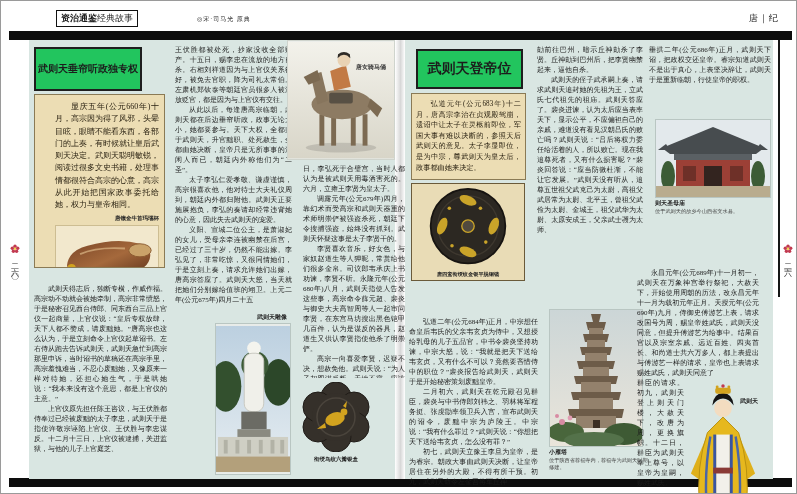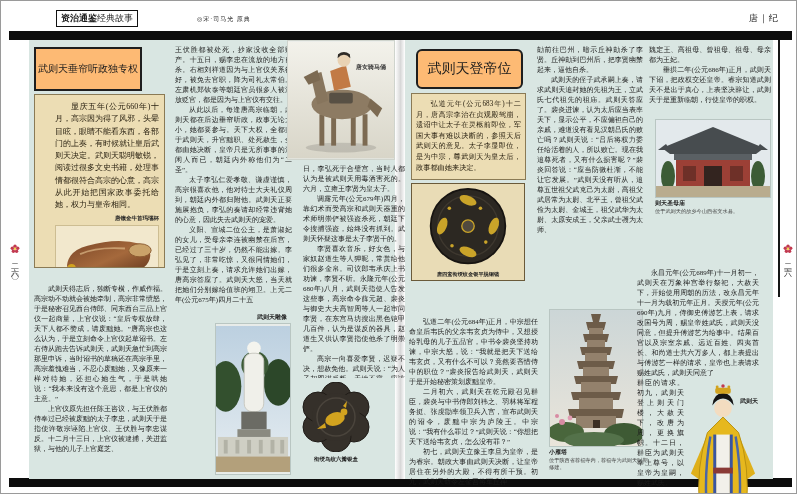--- a/index.html
+++ b/index.html
@@ -18,23 +18,23 @@
   .gutter{position:absolute;left:394px;top:39px;width:10px;height:439px;
           background:linear-gradient(90deg,#fff, #d8d8d8 55%, #fff);}
   
   .page{position:absolute;top:39px;height:439px;background:#d9e6e2;}
   .page.left{left:28px;width:366px;}
   .page.right{left:404px;width:368px;}
   
   .pnum{position:absolute;writing-mode:vertical-rl;font-size:8px;letter-spacing:4px;color:#333;}
   .flower{position:absolute;width:10px;height:10px;}
   
-  .title-box{position:absolute;background:#fdba74;border:2px solid #1e1e1e;
+  .title-box{position:absolute;background:#22c55e;border:2px solid #1e1e1e;
              display:flex;align-items:center;justify-content:center;
-             font-weight:normal;white-space:nowrap;overflow:hidden;}
+             font-weight:bold;white-space:nowrap;overflow:hidden;}
   .intro-box{position:absolute;background:#ecddb4;border:1px solid #8a7a55;
              box-sizing:border-box;padding:6px 5px;overflow:hidden;}
   .intro-text{font-size:8px;line-height:12.3px;text-align:justify;text-indent:2em;color:#2a2212;}
   .page.right .intro-text{font-size:7.2px;line-height:10.6px;}
   
   .col{position:absolute;overflow:hidden;font-size:7px;line-height:10px;text-align:justify;}
   .col p{margin:0;text-indent:2em;}
   .col.cont p:first-child{text-indent:0;}
   .cap{font-family:"Liberation Sans","DejaVu Sans",sans-serif;font-weight:bold;font-size:6px;color:#222;}
   .subcap{font-family:"Liberation Sans","DejaVu Sans",sans-serif;font-size:5.2px;color:#444;}
@@ -206,21 +206,21 @@
           <polygon points="26,41 18,47 27,46"></polygon>
           <polygon points="44,24 48,19 47,26"></polygon>
         </g>
       </svg>
       <div class="cap" style="font-size:5.5px">衔绶鸟纹六瓣银盒</div>
     </div>
   </div>
 
   <div class="page right">
 
-    <div class="title-box" style="left:11px;top:9px;width:103px;height:36px;font-size:14px;border-radius:6px;">武则天登帝位</div>
+    <div class="title-box" style="left:11px;top:9px;width:103px;height:36px;font-size:14px;">武则天登帝位</div>
 
     <div class="intro-box" style="left:6px;top:53px;width:115px;height:87px;padding:5px 4px;">
       <div class="intro-text">弘道元年(公元683年)十二月，唐高宗李治在贞观殿驾崩，遗诏中让太子在灵柩前即位，军国大事有难以决断的，参照天后武则天的意见。太子李显即位，是为中宗，尊武则天为皇太后，政事都由她来决定。</div>
     </div>
 
     <div class="framed" style="left:6px;top:143px;width:112px;height:96px;">
       <svg width="84" height="80" viewBox="0 0 92 90" style="margin-top:3px">
         <circle cx="46" cy="44" r="42" fill="#2c2822" stroke="#171411" stroke-width="2"></circle>
         <circle cx="46" cy="44" r="34" fill="none" stroke="#3e382f" stroke-width="1.5"></circle>
         <g fill="#caa429">
@@ -281,21 +281,20 @@
         <ellipse cx="44" cy="130" rx="30" ry="8" fill="#54724a"></ellipse>
         <circle cx="12" cy="112" r="3" fill="#d88ba3"></circle>
           <circle cx="20" cy="108" r="2.4" fill="#e09cb2"></circle>
           <circle cx="7" cy="106" r="2" fill="#d88ba3"></circle>
       </svg>
     </figure>
     <span class="cap" style="position:absolute;left:144px;top:408px;">小雁塔</span>
     <span class="subcap" style="position:absolute;left:144px;top:417px;width:100px;">位于陕西省荐福寺内，荐福寺为武则天时期修建。</span>
 
     <div class="col cont" style="left:244px;top:5px;width:122px;height:72px;">
-        <p>魏定王、高祖母、曾祖母、祖母、母亲都为王妃。</p>
         <p>垂拱二年(公元686年)正月，武则天下诏，把政权交还皇帝。睿宗知道武则天不是出于真心，上表坚决辞让，武则天于是重新临朝，行使皇帝的职权。</p>
       </div>
 
     <figure class="photo" style="left:250px;top:79px;width:114px;height:77px;">
       <svg width="114" height="77" viewBox="0 0 114 77">
         <rect width="114" height="77" fill="#e3e9ec"></rect>
         <polygon points="6,28 57,7 108,28 100,34 14,34" fill="#474c4f"></polygon>
         <polygon points="2,30 10,24 14,30" fill="#474c4f"></polygon>
           <polygon points="112,30 104,24 100,30" fill="#474c4f"></polygon>
         <rect x="18" y="34" width="78" height="6" fill="#5a6064"></rect>

